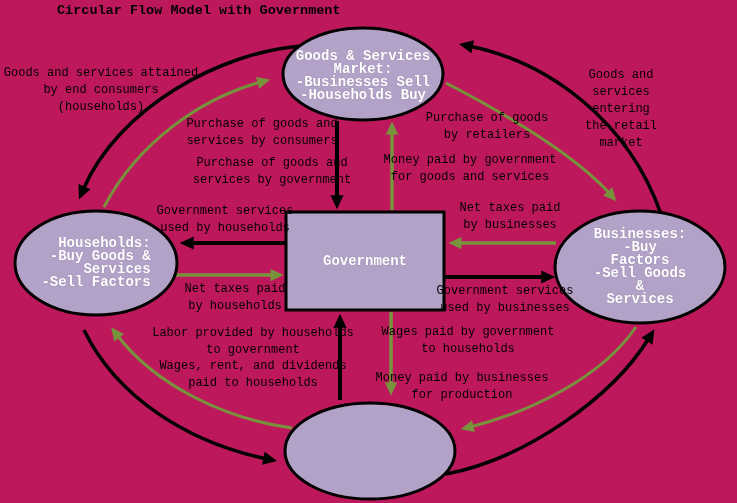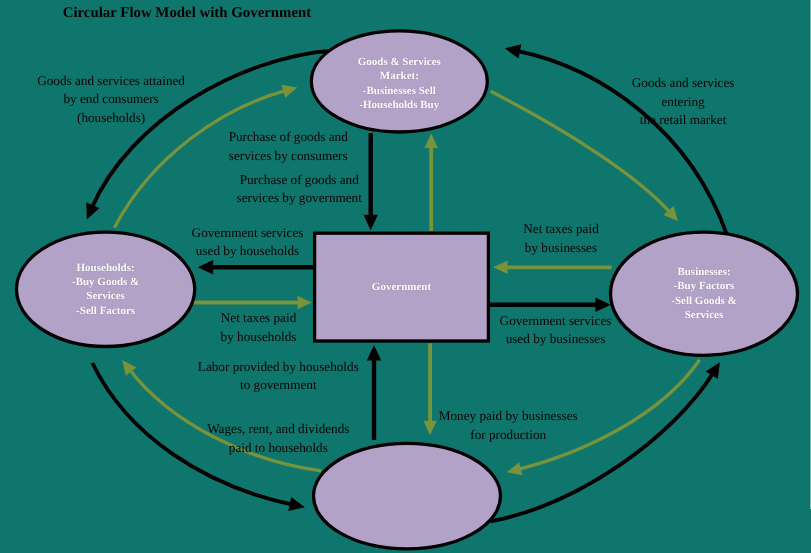--- a/index.html
+++ b/index.html
@@ -1,27 +1,27 @@
 <!DOCTYPE html>
 <html><head>
 <meta charset="utf-8">
 <style>
   html,body{margin:0;padding:0;background:#ffffff;}
   #stage{
-    position:relative;width:737px;height:503px;background:#0f766e;overflow:hidden;
-    font-family:Liberation Serif, serif;
+    position:relative;width:737px;height:503px;background:#be185d;overflow:hidden;
+    font-family:Liberation Mono, monospace;
   }
   #diagram-svg{position:absolute;left:0;top:0;}
   .title{
     position:absolute;left:57px;top:3px;font-size:13.5px;font-weight:bold;color:#000;
     white-space:pre-line;
   }
   .node-label{
     position:absolute;transform:translate(-50%,-50%);
-    color:#ffffff;font-weight:bold;font-size:10px;line-height:13px;
+    color:#ffffff;font-weight:bold;font-size:14px;line-height:13px;
     text-align:center;white-space:pre-line;text-shadow:0 0 1px rgba(90,70,110,.45);
   }
   .flow-label{
     position:absolute;transform:translateX(-50%);
     color:#000000;font-size:12px;line-height:17px;text-align:center;white-space:pre-line;
   }
 </style>
 </head>
 <body>
 
@@ -65,47 +65,53 @@
     <ellipse cx="370" cy="451" rx="85" ry="48" fill="#B2A2C7" stroke="#000" stroke-width="3"></ellipse>
     <rect x="286" y="212" width="158" height="98" fill="#B2A2C7" stroke="#000" stroke-width="3"></rect>
   </svg>
 
   <div class="title">Circular Flow Model with Government</div>
 
   <div class="node-label" style="left:363px;top:76px;">Goods &amp; Services
 Market:
 -Businesses Sell
 -Households Buy</div>
-  <div class="node-label" style="left:96px;top:263px;">Households:
+  <div class="node-label" style="left:96px;top:263px;text-align:right;">Households:
 -Buy Goods &amp;
 Services
 -Sell Factors</div>
   <div class="node-label" style="left:365px;top:261px;">Government</div>
   <div class="node-label" style="left:640px;top:267px;">Businesses:
 -Buy Factors
 -Sell Goods &amp;
 Services</div>
 
   <div class="flow-label" style="left:101px;top:65px;">Goods and services attained
 by end consumers
 (households)</div>
   <div class="flow-label" style="left:262px;top:116px;">Purchase of goods and
 services by consumers</div>
   <div class="flow-label" style="left:272px;top:155px;">Purchase of goods and
 services by government</div>
   <div class="flow-label" style="left:621px;top:67px;">Goods and services entering
 the retail market</div>
+  <div class="flow-label" style="left:487px;top:110px;">Purchase of goods
+by retailers</div>
+  <div class="flow-label" style="left:470px;top:152px;">Money paid by government
+for goods and services</div>
   <div class="flow-label" style="left:225px;top:203px;">Government services
 used by households</div>
   <div class="flow-label" style="left:235px;top:281px;">Net taxes paid
 by households</div>
   <div class="flow-label" style="left:510px;top:200px;">Net taxes paid
 by businesses</div>
   <div class="flow-label" style="left:505px;top:283px;">Government services
 used by businesses</div>
   <div class="flow-label" style="left:253px;top:325px;">Labor provided by households
 to government</div>
-  <div class="flow-label" style="left:253px;top:382px;">Wages, rent, and dividends
+  <div class="flow-label" style="left:253px;top:358px;">Wages, rent, and dividends
 paid to households</div>
+  <div class="flow-label" style="left:468px;top:324px;">Wages paid by government
+to households</div>
   <div class="flow-label" style="left:462px;top:370px;">Money paid by businesses
 for production</div>
 
 </div>
 
 </body></html>

